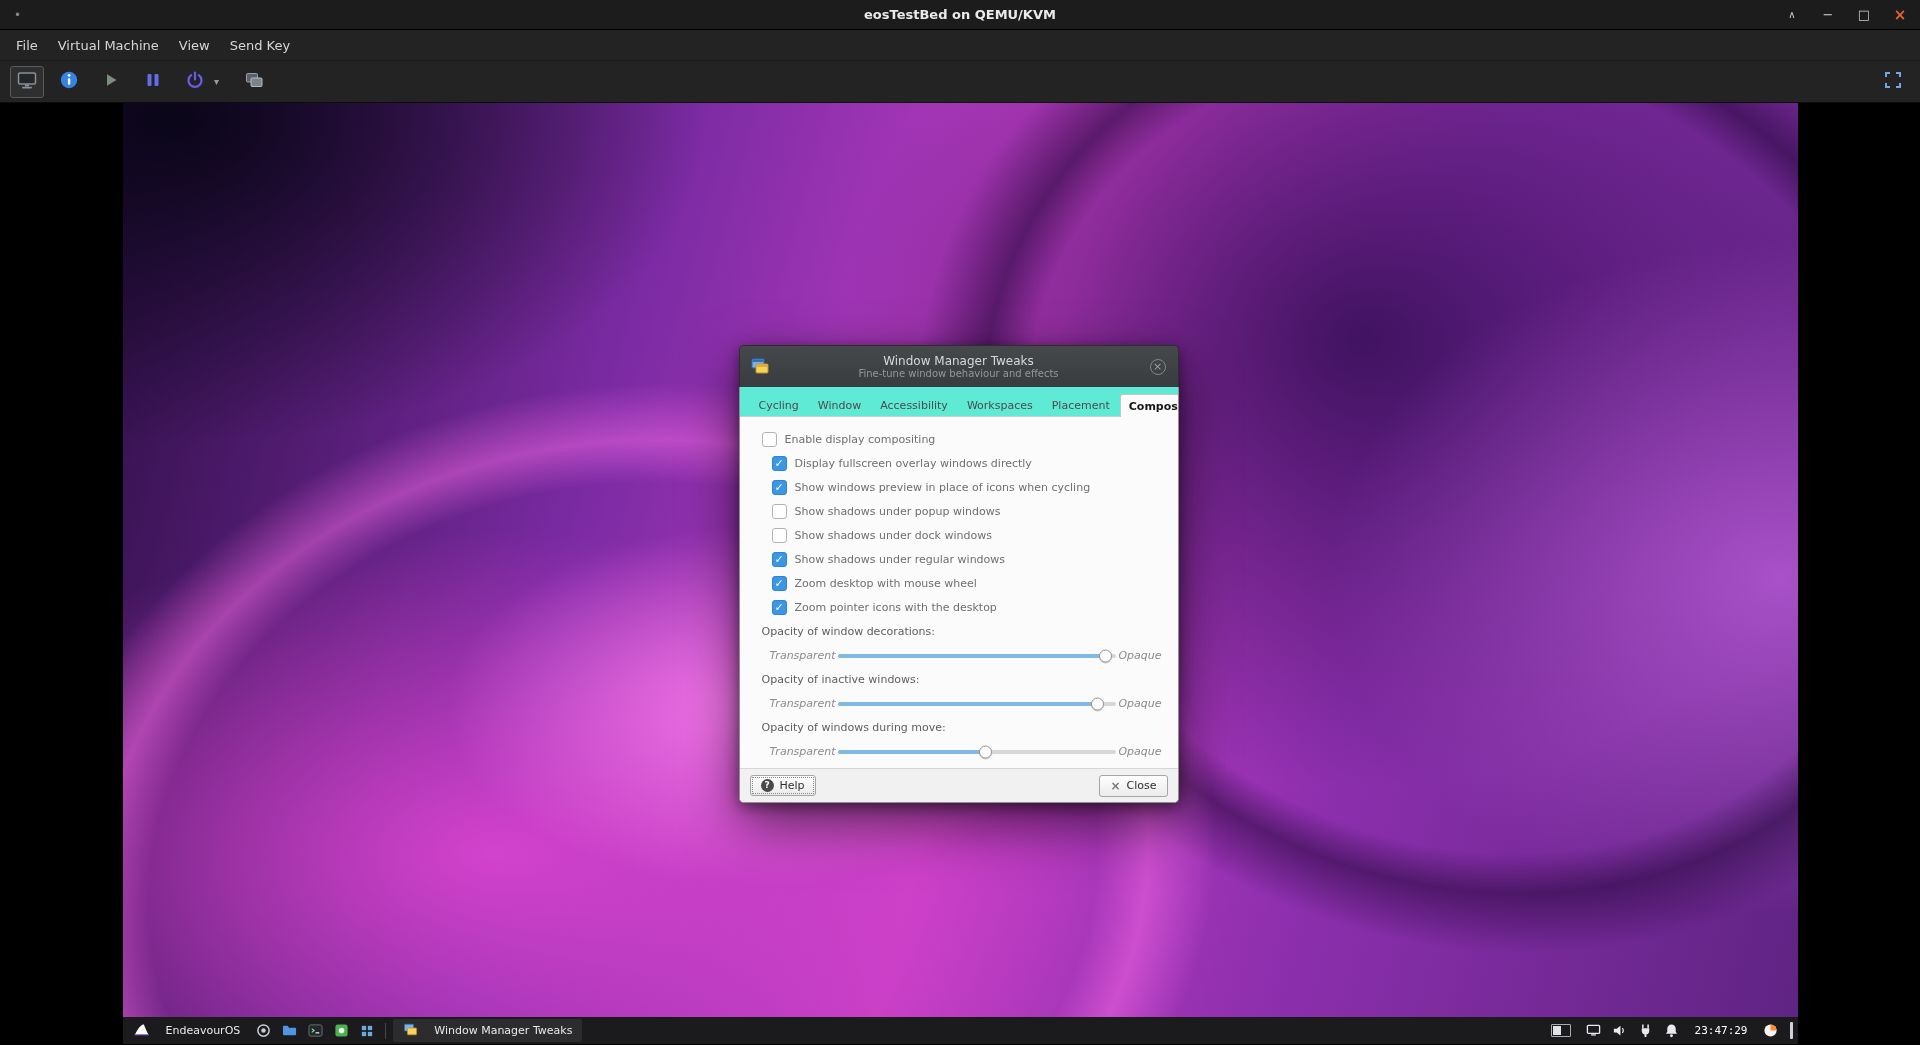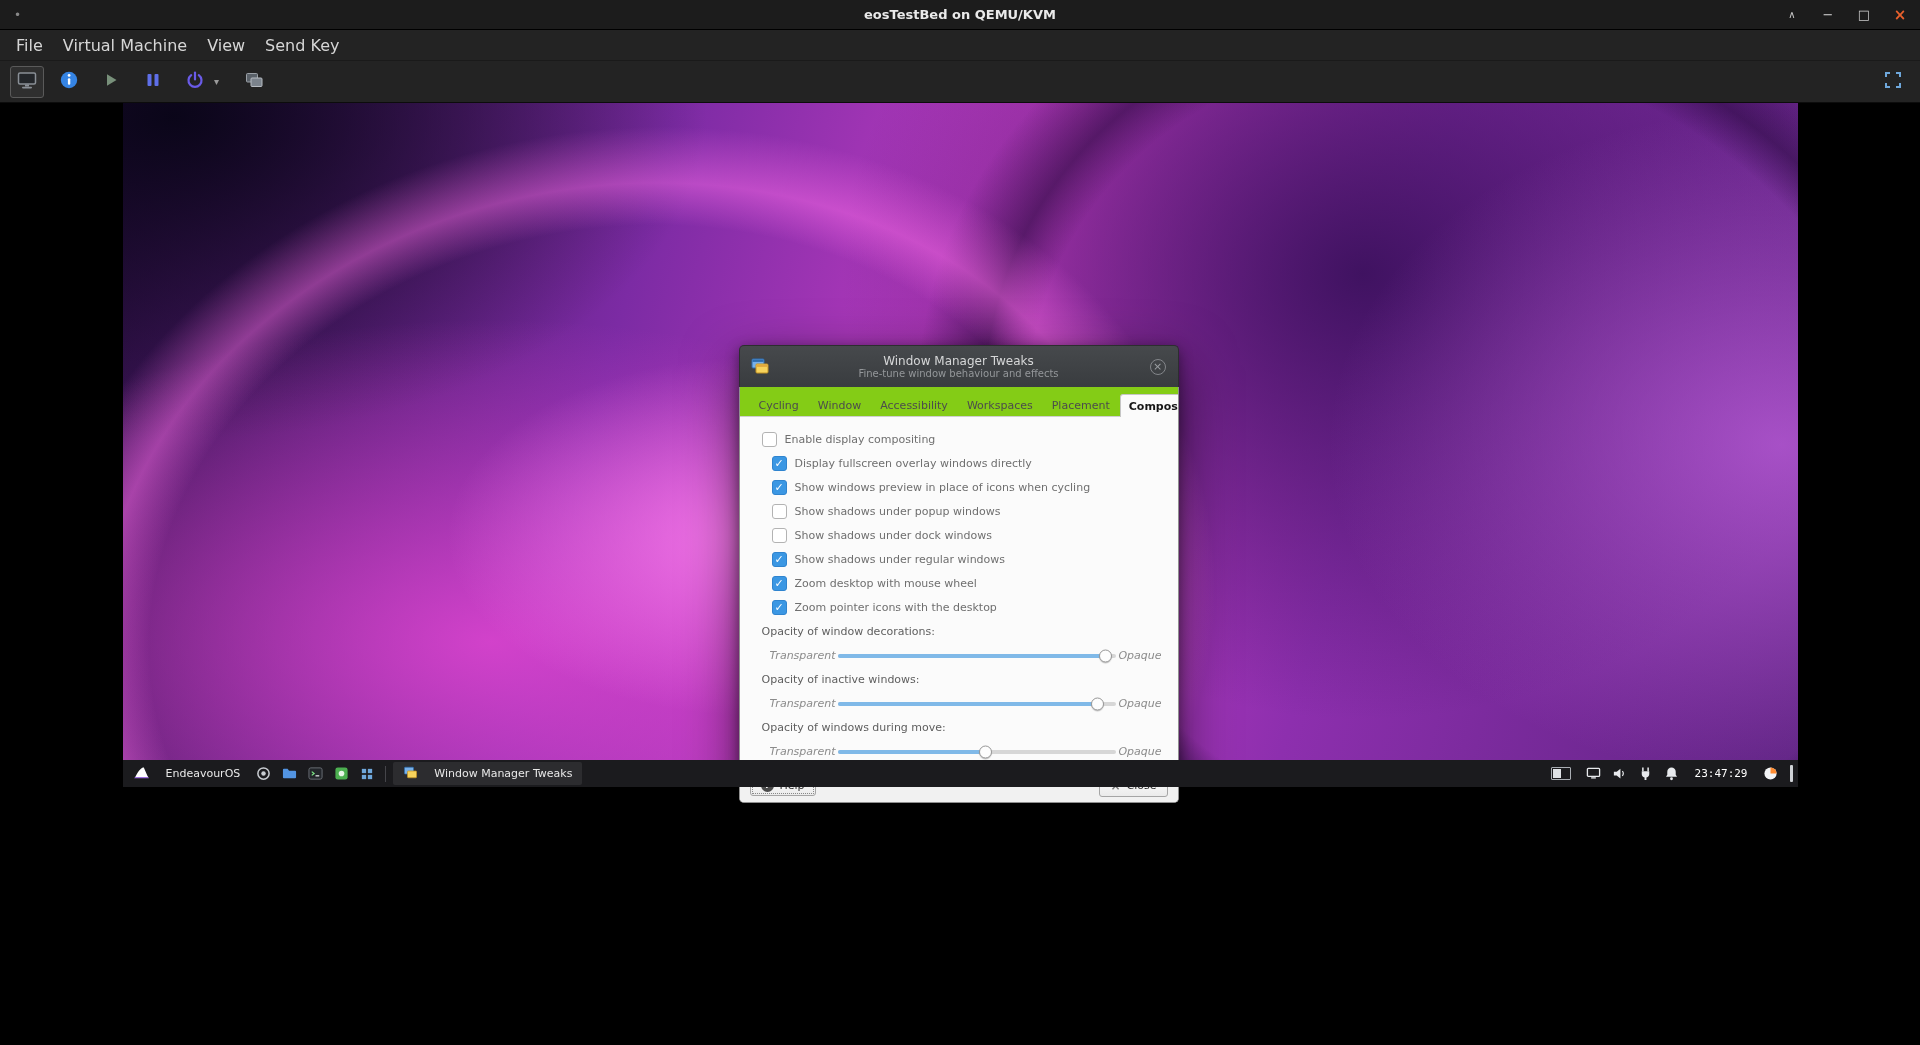--- a/index.html
+++ b/index.html
@@ -24,37 +24,37 @@
   }
   .win-controls { position:absolute; right:10px; display:flex; gap:16px; }
   .ctrl { width:20px; text-align:center; color:#c9c9c9; font-size:13px; line-height:20px; }
   .ctrl.shade { font-size:10px; }
   .ctrl.close-ctrl { color:#e8602c; font-size:15px; font-weight:bold; }
 
   .menubar {
     height:31px; background:#232323; display:flex; align-items:center;
     padding-left:6px; border-bottom:1px solid #1a1a1a;
   }
-  .menu-item { color:#d6d6d6; font-size:16px; padding:6px 10px; }
+  .menu-item { color:#d6d6d6; font-size:13px; padding:6px 10px; }
 
   .toolbar {
     height:42px; background:#232323; display:flex; align-items:center;
     padding:0 10px; gap:8px; border-bottom:1px solid #0c0c0c;
   }
   .tb-btn {
     width:34px; height:32px; display:flex; align-items:center; justify-content:center;
     border-radius:3px;
   }
   .tb-btn.pressed { background:#2f2f2f; border:1px solid #5a5a5a; }
   .tb-combo { display:flex; align-items:center; }
   .dd-arrow { color:#9a9a9a; font-size:10px; margin-left:2px; }
   .tb-spacer { flex:1; }
 
   
-  .vm-area { height:684px; background:#000; display:flex; justify-content:center; }
+  .vm-area { height:941px; background:#000; display:flex; justify-content:center; }
   .desktop { width:1675px; height:100%; display:flex; flex-direction:column; position:relative; }
 
   .wallpaper {
     flex:1; position:relative; overflow:hidden;
     background:
       radial-gradient(520px 300px at 38% 66%, rgba(255,130,240,.85), rgba(255,130,240,0) 60%),
       radial-gradient(1000px 520px at 22% 82%, rgba(233,72,214,.8), rgba(233,72,214,0) 62%),
       radial-gradient(780px 580px at 99% 52%, rgba(190,95,220,.75), rgba(190,95,220,0) 58%),
       radial-gradient(840px 720px at 74% 26%, rgba(52,14,86,.88), rgba(52,14,86,0) 62%),
       radial-gradient(920px 560px at 3% 2%, rgba(8,5,22,.95), rgba(8,5,22,0) 58%),
@@ -106,21 +106,21 @@
   .dlg-close {
     position:absolute; right:12px; top:13px; width:16px; height:16px;
     border:1px solid #83868a; border-radius:50%; color:#9ca0a4;
     font-size:11px; line-height:14px; text-align:center;
   }
   .dlg-body {
     flex:1; background:#fbfbfb; display:flex; flex-direction:column;
     border:1px solid #8f8f8f; border-top:none; border-radius:0 0 5px 5px; overflow:hidden;
   }
   .tabs {
-    display:flex; padding:6px 10px 0 10px; background:#84cc16;
+    display:flex; padding:6px 10px 0 10px; background:#5eead4;
     border-bottom:1px solid #cfcfcf; flex-shrink:0;align-items:flex-end;
   }
   .tab {
     padding:5px 8px 4px 8px; font-size:11px; color:#4c4c4c;
     border:1px solid transparent; border-bottom:none; border-radius:3px 3px 0 0; margin-right:1px;
   }
   .tab.active {
     background:#fbfbfb; border-color:#c6c6c6; color:#161616; font-weight:bold;
     position:relative; top:1px;
   }

